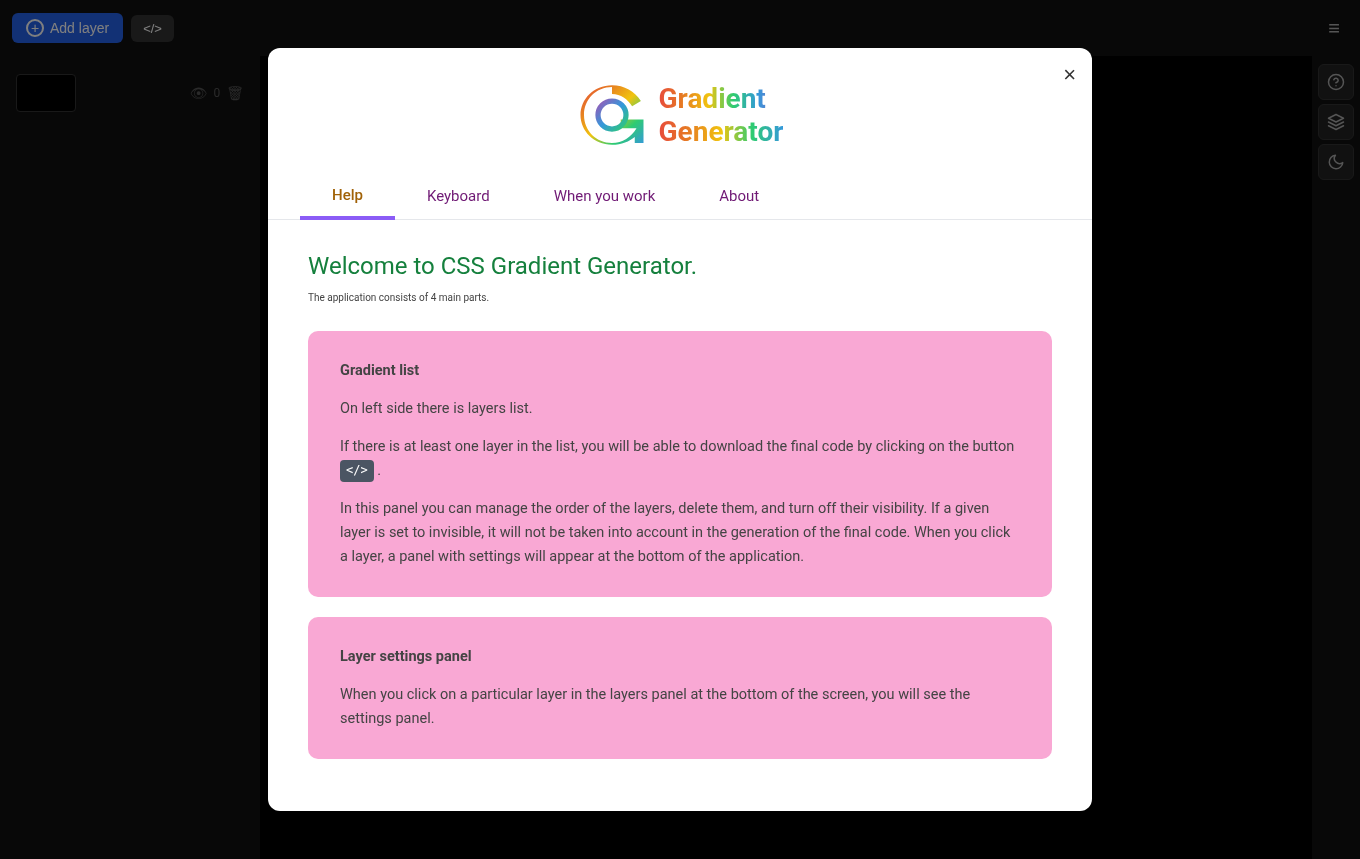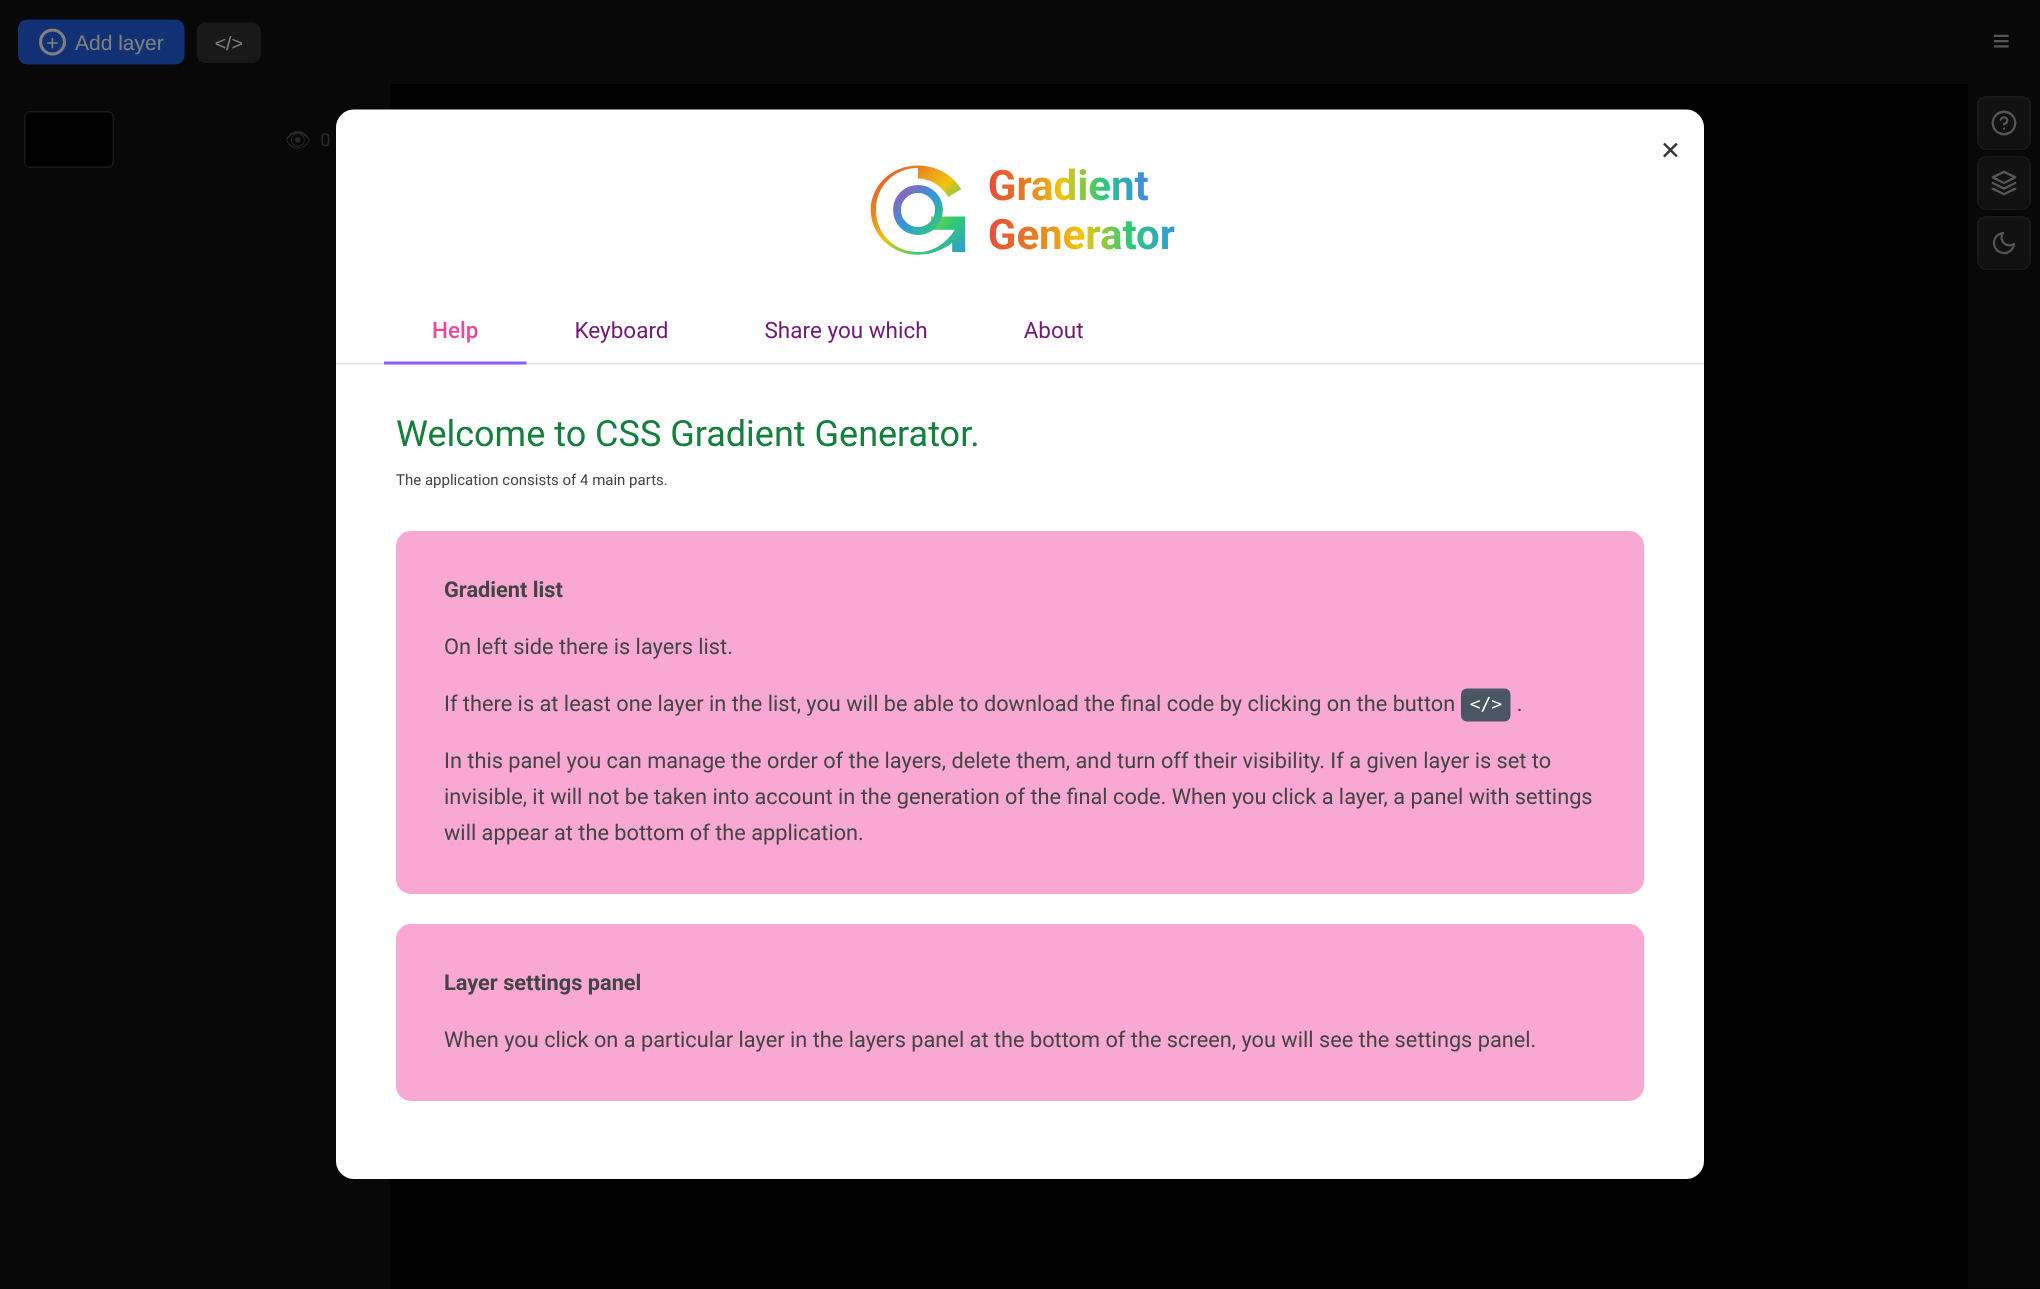--- a/index.html
+++ b/index.html
@@ -156,21 +156,21 @@
       top: 0; left: 0; right: 0; bottom: 0;
       background: rgba(0,0,0,0.5);
       display: flex;
       align-items: center;
       justify-content: center;
       z-index: 1000;
     }
     .modal {
       background: white;
       border-radius: 12px;
-      width: 912px;
+      width: 824px;
       max-height: 820px;
       overflow-y: auto;
       position: relative;
       padding-bottom: 32px;
     }
     .modal-header {
       display: flex;
       justify-content: center;
       padding: 32px 32px 0;
       position: relative;
@@ -229,22 +229,22 @@
       color: #701a75;
       border-bottom: 2px solid transparent;
       margin-bottom: -1px;
       background: none;
       border-top: none;
       border-left: none;
       border-right: none;
       font-family: inherit;
     }
     .tab.active {
-      color: #ec4899;
-      border-bottom: 2px solid #8b5cf6;
+      color: #a16207;
+      border-bottom: 4px solid #8b5cf6;
       font-weight: 500;
     }
 
     
     .modal-content {
       padding: 32px 40px 0;
     }
     .welcome-title {
       font-size: 24px;
       font-weight: 400;
@@ -374,21 +374,21 @@
           <div class="logo-text logo-gradient">Gradient</div>
           <div class="logo-text logo-generator">Generator</div>
         </div>
       </div>
       <button class="modal-close">×</button>
     </div>
 
     <div class="modal-tabs">
       <button class="tab active">Help</button>
       <button class="tab">Keyboard</button>
-      <button class="tab">Share you which</button>
+      <button class="tab">When you work</button>
       <button class="tab">About</button>
     </div>
 
     <div class="modal-content">
       <p class="welcome-title">Welcome to CSS Gradient Generator.</p>
       <p class="welcome-sub">The application consists of 4 main parts.</p>
 
       <div class="info-card">
         <p class="info-card-title">Gradient list</p>
         <p>On left side there is layers list.</p>

